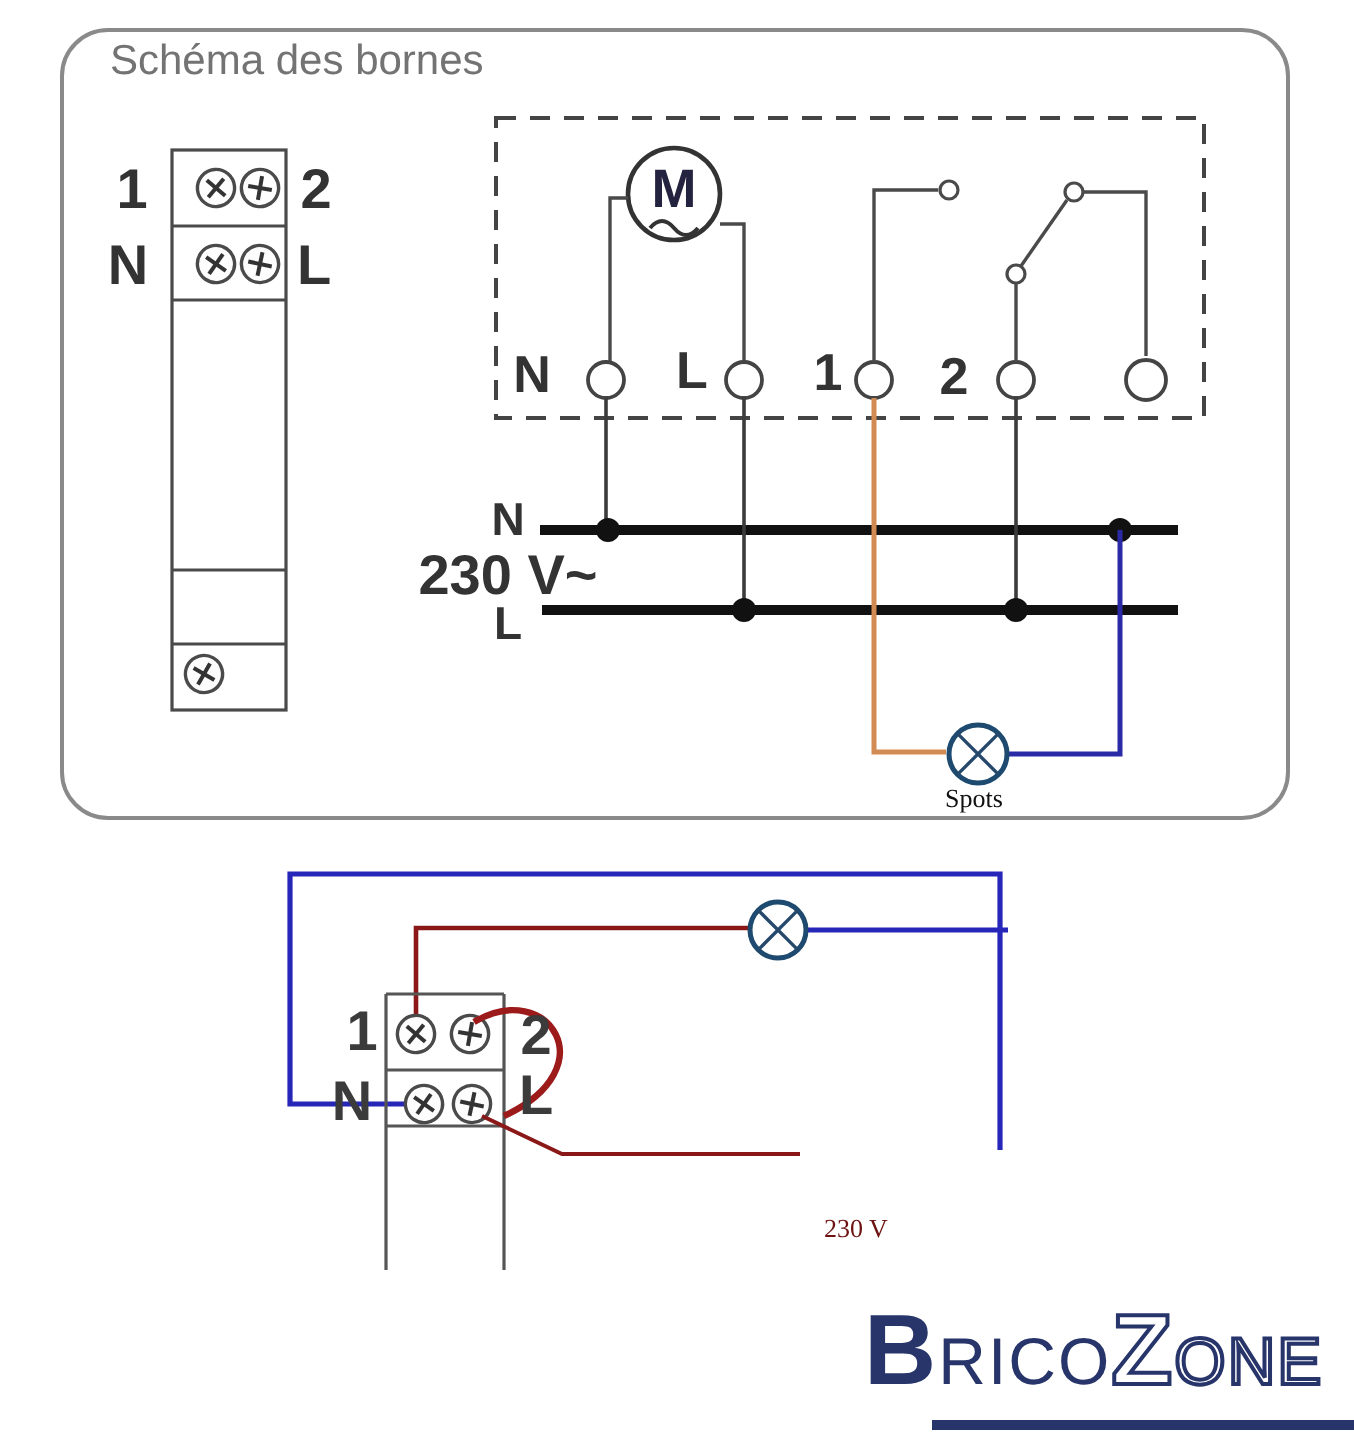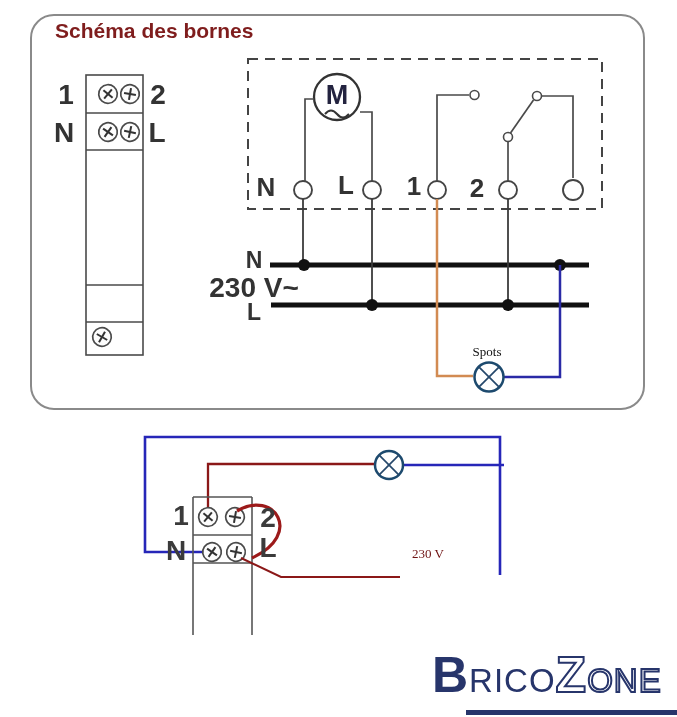--- a/index.html
+++ b/index.html
@@ -3,23 +3,23 @@
 <meta charset="utf-8">
 <style>
   html,body{margin:0;padding:0;background:#ffffff;}
   body{width:677px;height:717px;position:relative;overflow:hidden;
        font-family:"Liberation Sans",sans-serif;}
   .lbl{position:absolute;transform:translate(-50%,-50%);font-weight:bold;
        color:#333;white-space:nowrap;line-height:1;}
   .panel{position:absolute;left:30px;top:14px;width:611px;height:392px;
          border:2px solid #8a8a8a;border-radius:24px;background:#fff;}
   .panel-title{position:absolute;left:55px;top:19px;font-size:21px;
-               font-weight:bold;color:#7f1d1d;}
+               font-weight:normal;color:#737373;}
   svg{position:absolute;left:0;top:0;}
-  .serif{font-family:"Liberation Serif",serif;font-weight:normal;}
+  .serif{font-family:"Liberation Serif",serif;font-weight:normal;margin-top:48px;}
   .logo{position:absolute;left:432px;top:650px;white-space:nowrap;
         line-height:1;color:#27356b;}
   .logo span{vertical-align:baseline;}
   .logo .big{font-size:50px;font-weight:bold;letter-spacing:1px;}
   .logo .small{font-size:33px;font-weight:normal;letter-spacing:1px;}
   .logo .outline{color:#ffffff;-webkit-text-stroke:2px #27356b;
                  text-shadow:0 0 0 #27356b;}
   .logo-bar{position:absolute;left:466px;top:710px;width:211px;height:5px;
             background:#27356b;}
 </style>
@@ -180,18 +180,18 @@
 <div class="lbl" style="left:254px;top:260px;font-size:23px;">N</div>
 <div class="lbl" style="left:254px;top:288px;font-size:28px;">230 V~</div>
 <div class="lbl" style="left:254px;top:312px;font-size:23px;">L</div>
 
 <div class="lbl serif" style="left:487px;top:351px;font-size:13px;color:#111;">Spots</div>
 
 <div class="lbl" style="left:181px;top:516px;font-size:28px;color:#3b3b3b;">1</div>
 <div class="lbl" style="left:268px;top:518px;font-size:28px;color:#3b3b3b;">2</div>
 <div class="lbl" style="left:176px;top:551px;font-size:28px;color:#3b3b3b;">N</div>
 <div class="lbl" style="left:268px;top:548px;font-size:28px;color:#3b3b3b;">L</div>
-<div class="lbl serif" style="left:428px;top:553px;font-size:13px;color:#6e1212;">230 V</div>
+<div class="lbl serif" style="left:428px;top:566px;font-size:13px;color:#6e1212;">230 V</div>
 
 <div class="logo">
   <span class="big">B</span><span class="small">RICO</span><span class="big outline">Z</span><span class="small outline">ONE</span>
 </div>
 <div class="logo-bar"></div>
 
 </body></html>

